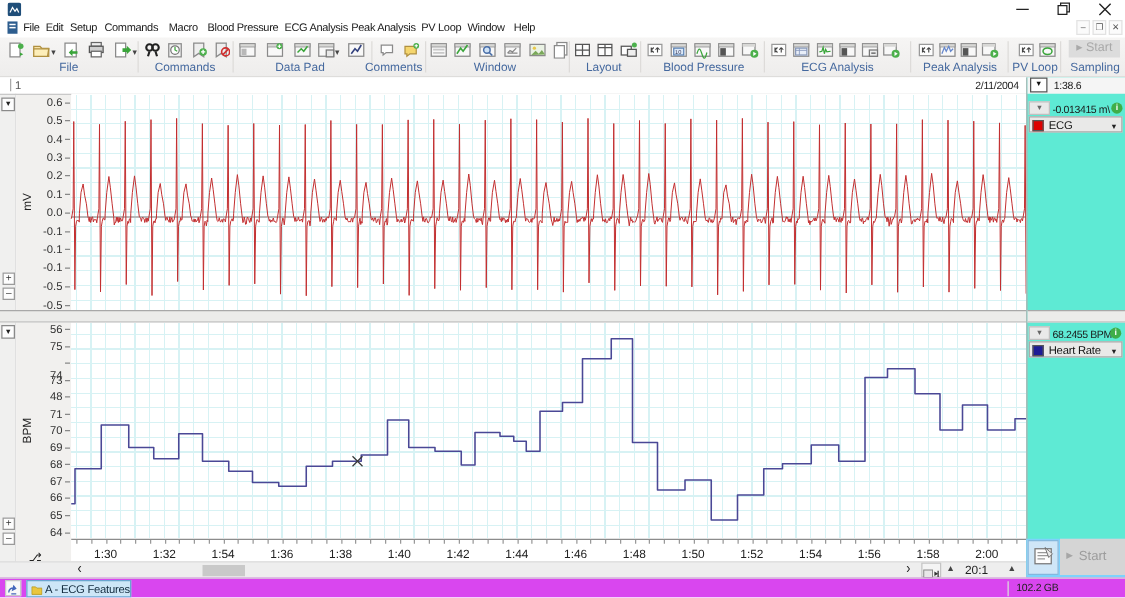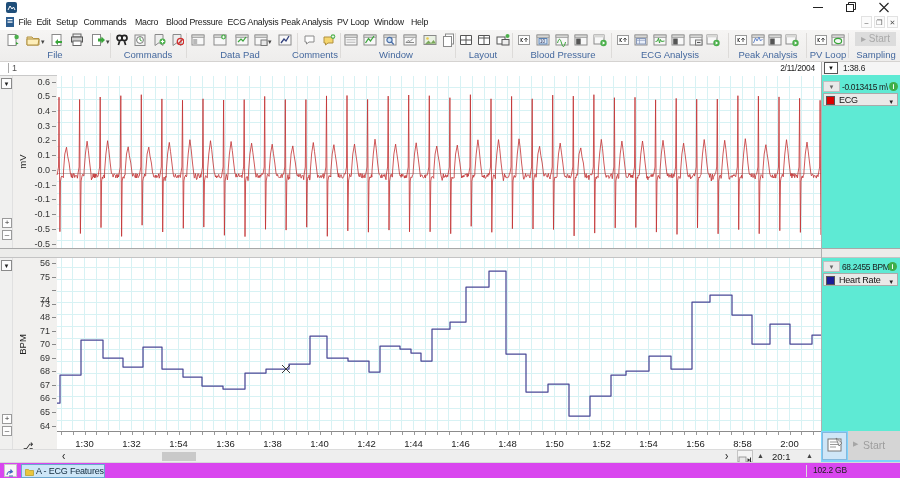--- a/index.html
+++ b/index.html
@@ -623,21 +623,21 @@
       <div class="tlab" style="left:201.5px">1:38</div>
       <div class="tlab" style="left:248.5px">1:40</div>
       <div class="tlab" style="left:295.5px">1:42</div>
       <div class="tlab" style="left:342.5px">1:44</div>
       <div class="tlab" style="left:389.5px">1:46</div>
       <div class="tlab" style="left:436.5px">1:48</div>
       <div class="tlab" style="left:483.5px">1:50</div>
       <div class="tlab" style="left:530.5px">1:52</div>
       <div class="tlab" style="left:577.5px">1:54</div>
       <div class="tlab" style="left:624.5px">1:56</div>
-      <div class="tlab" style="left:671.5px">8:58</div>
+      <div class="tlab" style="left:671.5px">1:58</div>
       <div class="tlab" style="left:718.5px">2:00</div>
     </div>
  <div id="scrollrow">
    <div style="position:absolute;left:62px;top:0px;font-size:10px;color:#222;transform:scaleY(1.2)">‹</div>
    <div style="position:absolute;left:162px;top:2px;width:34px;height:9px;background:#c9c9c9"></div>
    <div style="position:absolute;left:725px;top:0px;font-size:10px;color:#222;transform:scaleY(1.2)">›</div>
    <div style="position:absolute;left:737px;top:0px;width:16px;height:12px;background:#f4f4f4;border:1px solid #c4c4c4"><svg width="14" height="10">
           <rect x="1" y="2" width="7" height="6" fill="#e8e8e8" stroke="#888" stroke-width=".8"></rect>
           <path d="M9.5 3.2l3 1.8-3 1.8z" fill="#333"></path>
           <line x1="12.5" y1="2.5" x2="12.5" y2="7.5" stroke="#333"></line>

